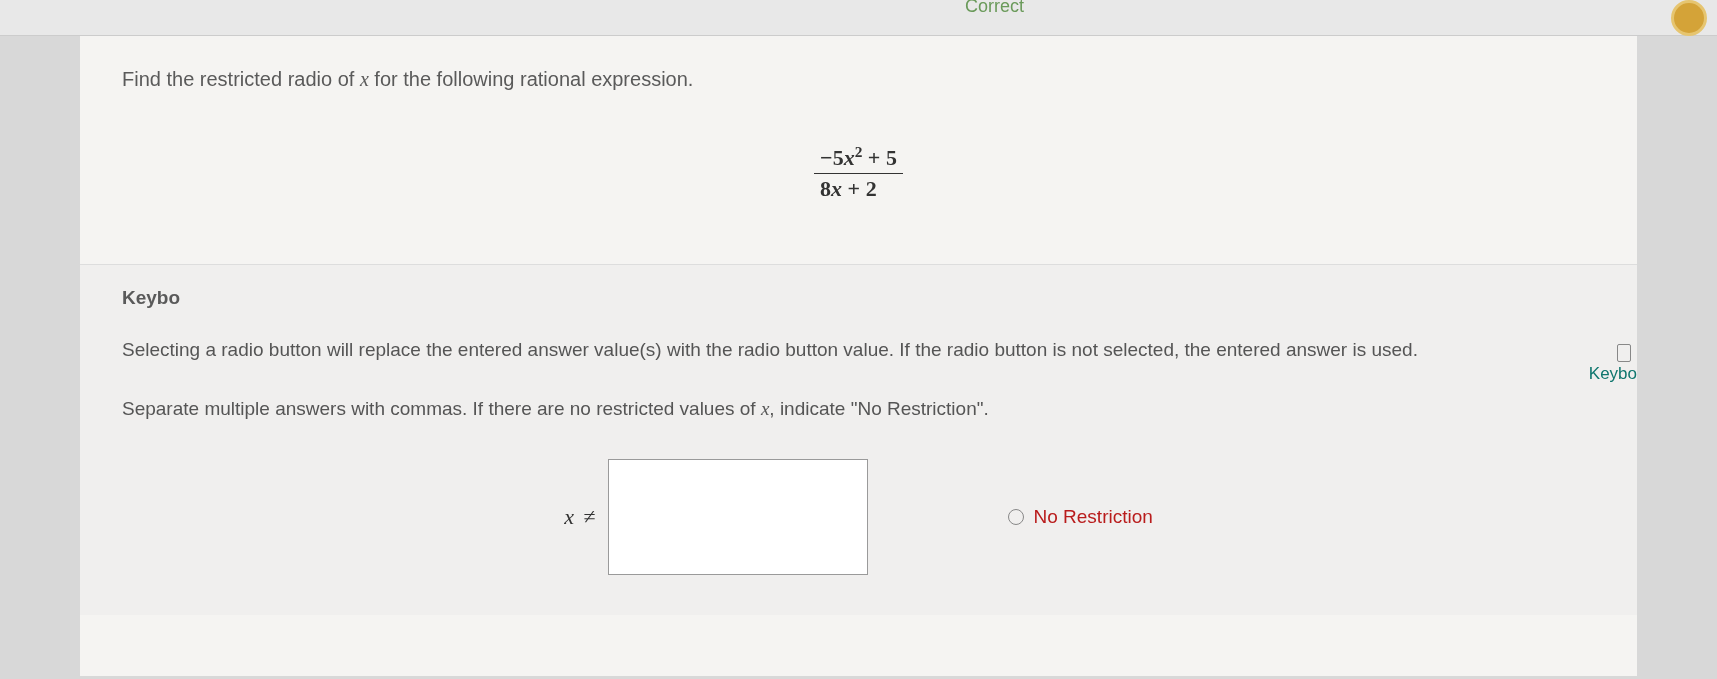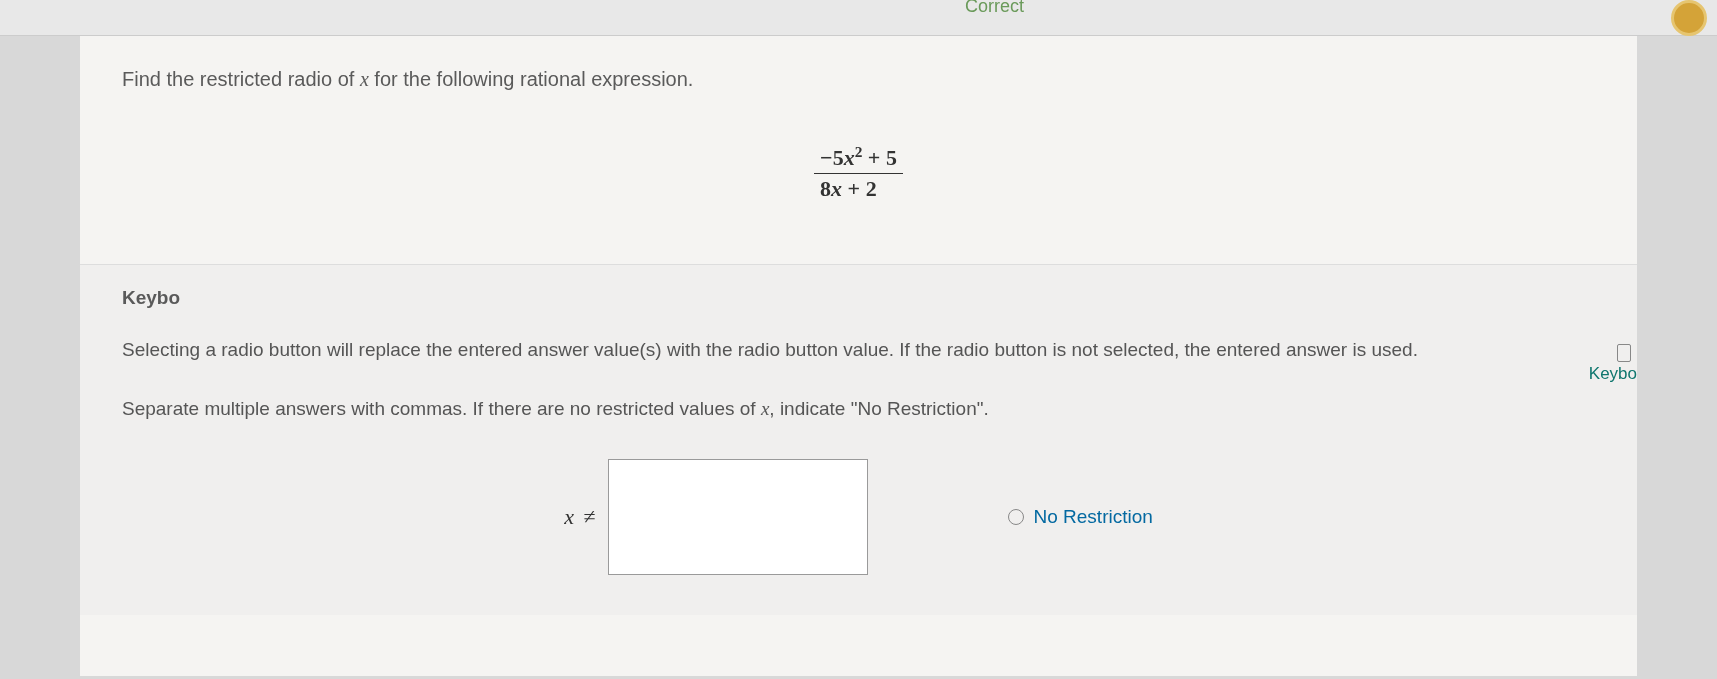--- a/index.html
+++ b/index.html
@@ -139,21 +139,21 @@
       background: #fff;
       font-size: 20px;
       padding: 8px;
       outline: none;
     }
     .radio-group {
       display: flex;
       align-items: center;
       gap: 10px;
       font-size: 19px;
-      color: #0369a1;
+      color: #b91c1c;
       cursor: pointer;
     }
     .radio-circle {
       width: 16px;
       height: 16px;
       border: 1.5px solid #888;
       border-radius: 50%;
       display: inline-block;
     }
   </style>

